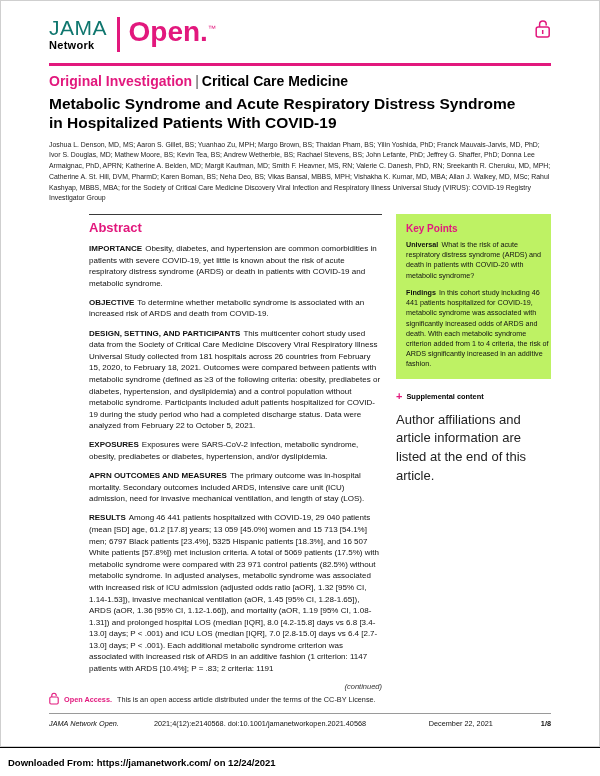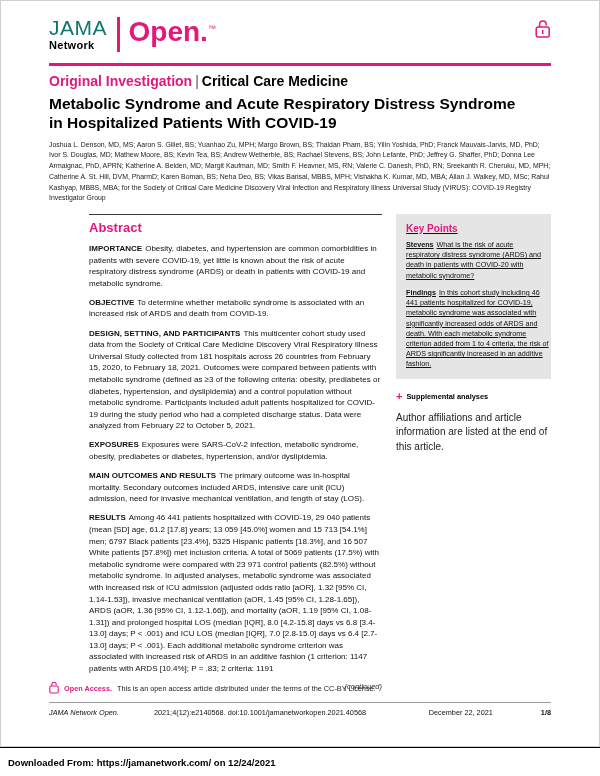--- a/index.html
+++ b/index.html
@@ -35,33 +35,33 @@
   .columns { display:flex; gap:14px; margin-top:10px; }
   .col-left { flex:1 1 auto; min-width:0;margin-left:40px; }
   .col-right { width:155px; flex:0 0 155px; }
 
   .abstract-rule { border-top:1px solid #3a3a3a; }
   .abstract-h { color:#E2187D; font-size:13px; font-weight:bold; margin:5px 0 8px 0; }
   .abs-sec { font-size:8px; line-height:1.45; margin-bottom:7.5px; color:#111; }
   .abs-sec strong { font-weight:bold; margin-right:3px; }
   .continued { text-align:right; font-style:italic; font-size:7.5px; color:#333; margin-top:2px; }
 
-  .key-points { background:#e5e5e5; padding:9px 2px 8px 10px;text-decoration:underline; }
+  .key-points { background:#bef264; padding:9px 2px 8px 10px; }
   .kp-h { color:#E2187D; font-size:10px; font-weight:bold; margin-bottom:6px; }
   .kp-item { font-size:7.2px; line-height:1.42; margin-bottom:7px; color:#111; }
   .kp-item:last-child { margin-bottom:1px; }
   .kp-item strong { font-weight:bold; margin-right:3px; }
 
   .supplemental { margin-top:12px; display:flex; align-items:center; gap:4px;
                   font-size:7.4px; font-weight:bold; color:#000; cursor:pointer; }
   .plus-icon { color:#E2187D; font-weight:bold; font-size:11px; line-height:1; }
-  .author-info { font-size:10px; line-height:1.45; color:#222; margin-top:9px; }
+  .author-info { font-size:13px; line-height:1.45; color:#222; margin-top:9px; }
 
   
-  .page-footer { position:absolute; left:48px; right:48px; bottom:29px; }
+  .page-footer { position:absolute; left:48px; right:48px; bottom:18px; }
   .oa-row { display:flex; align-items:center; gap:5px; font-size:7.3px; margin-bottom:6px; }
   .oa-label { color:#E2187D; font-weight:bold; }
   .oa-text { color:#222; }
   .cite-row { border-top:1px solid #9a9a9a; padding-top:5px; display:flex;
               align-items:baseline; font-size:7.3px; color:#111;gap:32px; }
   .cite-journal { font-style:italic; margin-right:3px; }
   .cite-date { margin-left:auto; }
   .cite-page { margin-left:16px; font-weight:bold; }
 
   
@@ -112,43 +112,43 @@
       <p class="abs-sec">
         <strong>OBJECTIVE</strong><span>To determine whether metabolic syndrome is associated with an increased risk of ARDS and death from COVID-19.</span>
       </p>
       <p class="abs-sec">
         <strong>DESIGN, SETTING, AND PARTICIPANTS</strong><span>This multicenter cohort study used data from the Society of Critical Care Medicine Discovery Viral Respiratory Illness Universal Study collected from 181 hospitals across 26 countries from February 15, 2020, to February 18, 2021. Outcomes were compared between patients with metabolic syndrome (defined as ≥3 of the following criteria: obesity, prediabetes or diabetes, hypertension, and dyslipidemia) and a control population without metabolic syndrome. Participants included adult patients hospitalized for COVID-19 during the study period who had a completed discharge status. Data were analyzed from February 22 to October 5, 2021.</span>
       </p>
       <p class="abs-sec">
         <strong>EXPOSURES</strong><span>Exposures were SARS-CoV-2 infection, metabolic syndrome, obesity, prediabetes or diabetes, hypertension, and/or dyslipidemia.</span>
       </p>
       <p class="abs-sec">
-        <strong>MAIN OUTCOMES AND RESULTS</strong><span>The primary outcome was in-hospital mortality. Secondary outcomes included ARDS, intensive care unit (ICU) admission, need for invasive mechanical ventilation, and length of stay (LOS).</span>
+        <strong>APRN OUTCOMES AND MEASURES</strong><span>The primary outcome was in-hospital mortality. Secondary outcomes included ARDS, intensive care unit (ICU) admission, need for invasive mechanical ventilation, and length of stay (LOS).</span>
       </p>
       <p class="abs-sec">
         <strong>RESULTS</strong><span>Among 46 441 patients hospitalized with COVID-19, 29 040 patients (mean [SD] age, 61.2 [17.8] years; 13 059 [45.0%] women and 15 713 [54.1%] men; 6797 Black patients [23.4%], 5325 Hispanic patients [18.3%], and 16 507 White patients [57.8%]) met inclusion criteria. A total of 5069 patients (17.5%) with metabolic syndrome were compared with 23 971 control patients (82.5%) without metabolic syndrome. In adjusted analyses, metabolic syndrome was associated with increased risk of ICU admission (adjusted odds ratio [aOR], 1.32 [95% CI, 1.14-1.53]), invasive mechanical ventilation (aOR, 1.45 [95% CI, 1.28-1.65]), ARDS (aOR, 1.36 [95% CI, 1.12-1.66]), and mortality (aOR, 1.19 [95% CI, 1.08-1.31]) and prolonged hospital LOS (median [IQR], 8.0 [4.2-15.8] days vs 6.8 [3.4-13.0] days; P &lt; .001) and ICU LOS (median [IQR], 7.0 [2.8-15.0] days vs 6.4 [2.7-13.0] days; P &lt; .001). Each additional metabolic syndrome criterion was associated with increased risk of ARDS in an additive fashion (1 criterion: 1147 patients with ARDS [10.4%]; P = .83; 2 criteria: 1191</span>
       </p>
 
       <div class="continued">(continued)</div>
     </div>
 
     <div class="col-right">
       <div class="key-points">
         <h3 class="kp-h">Key Points</h3>
         <p class="kp-item">
-          <strong>Stevens</strong><span>What is the risk of acute respiratory distress syndrome (ARDS) and death in patients with COVID-20 with metabolic syndrome?</span>
+          <strong>Universal</strong><span>What is the risk of acute respiratory distress syndrome (ARDS) and death in patients with COVID-20 with metabolic syndrome?</span>
         </p>
         <p class="kp-item">
           <strong>Findings</strong><span>In this cohort study including 46 441 patients hospitalized for COVID-19, metabolic syndrome was associated with significantly increased odds of ARDS and death. With each metabolic syndrome criterion added from 1 to 4 criteria, the risk of ARDS significantly increased in an additive fashion.</span>
         </p>
       </div>
 
       <div class="supplemental">
         <span class="plus-icon">+</span>
-        <span>Supplemental analyses</span>
+        <span>Supplemental content</span>
       </div>
 
       <p class="author-info">Author affiliations and article information are listed at the end of this article.</p>
     </div>
   </div>
 
   <div class="page-footer">
     <div class="oa-row">
       <span>
         <svg width="10" height="13" viewBox="0 0 10 13">

